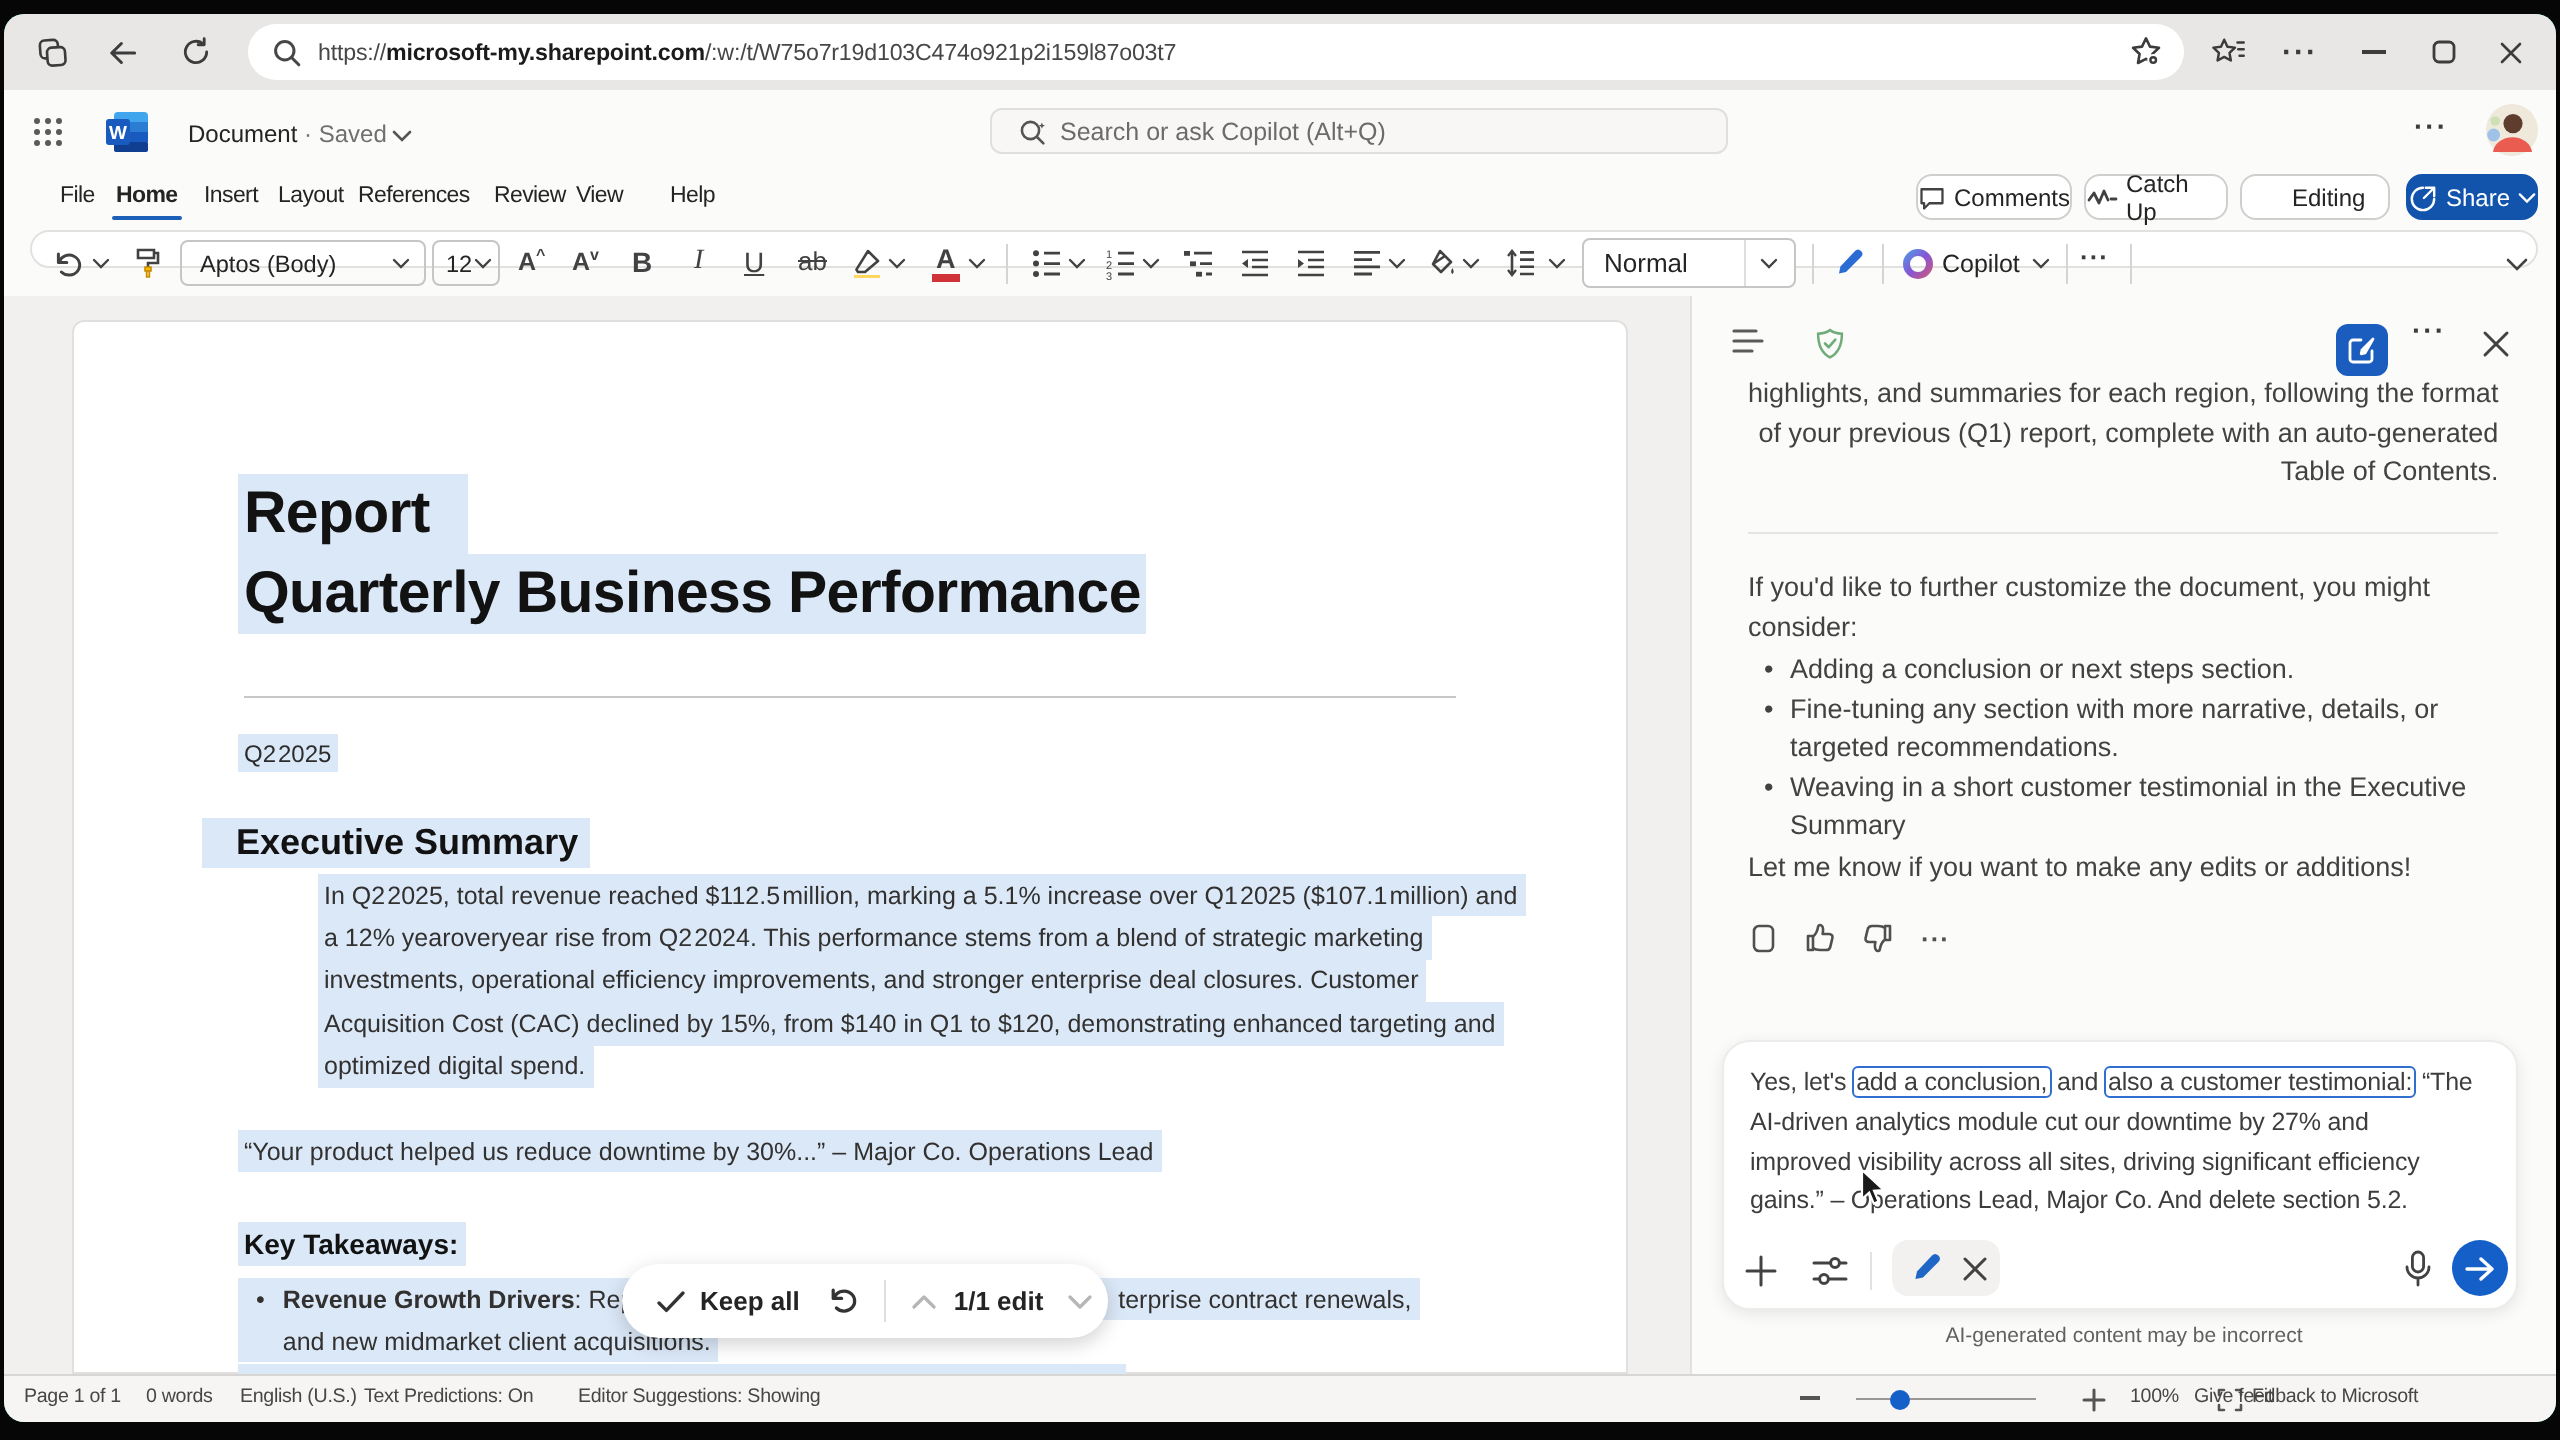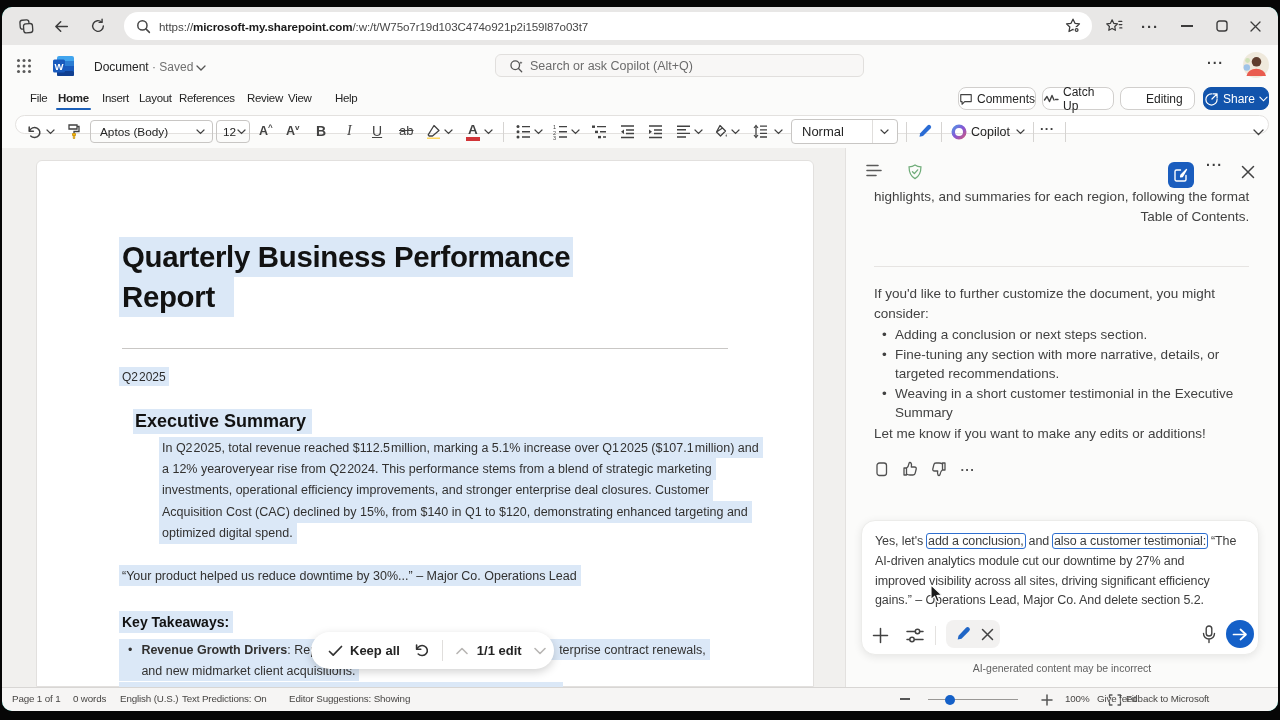--- a/index.html
+++ b/index.html
@@ -336,26 +336,26 @@
     <div class="abs tbsep" style="left:1017px; top:6px;"></div>
     <div class="abs" style="left:1024px; top:5px; font-size:13px; letter-spacing:0.5px; color:#3c3c3c; font-weight:bold;">···</div>
     <div class="abs tbsep" style="left:1049px; top:6px;"></div>
     <svg class="abs" style="left:1237px; top:13px;" width="11" height="7" viewBox="0 0 11 7" fill="none" stroke="#424242" stroke-width="1.3" stroke-linecap="round">
         <path d="M1 1 L5.5 5.5 L10 1"></path>
       </svg>
   </div>
   <div id="content">
     <div id="page">
       <div class="abs" style="left:82px; top:76px; font-size:29.4px; font-weight:bold; color:#121212; letter-spacing:-0.3px; white-space:nowrap;">
+        <div class="hl" style="height:40px; padding:0 3px; display:inline-flex; align-items:center;">Report&nbsp;&nbsp;</div>
         <div class="hl" style="height:40px; padding:0 3px; display:flex; align-items:center;">Quarterly Business Performance</div>
-        <div class="hl" style="height:40px; padding:0 3px; display:inline-flex; align-items:center;">Report&nbsp;&nbsp;</div>
       </div>
       <div class="abs" style="left:85px; top:187px; width:606px; height:1px; background:#c9c7c5;"></div>
       <div class="abs hl" style="left:82px; top:206px; height:19px; padding:0 3px; display:flex; align-items:center; font-size:12px; color:#2c2c2c;">Q2 2025</div>
-      <div class="abs hl" style="left:96px; top:248px; height:25px; padding:0 6px 0 2px; display:flex; align-items:center; font-size:18px; font-weight:bold; color:#121212;">Executive Summary</div>
+      <div class="abs hl" style="left:64px; top:248px; height:25px; padding:0 6px 0 17px; display:flex; align-items:center; font-size:18px; font-weight:bold; color:#121212;">Executive Summary</div>
       <div class="abs docp" style="left:82px; top:276px;">
         <div class="hl dline">In Q2 2025, total revenue reached $112.5 million, marking a 5.1% increase over Q1 2025 ($107.1 million) and</div>
         <div class="hl dline">a 12% yearoveryear rise from Q2 2024. This performance stems from a blend of strategic marketing</div>
         <div class="hl dline">investments, operational efficiency improvements, and stronger enterprise deal closures. Customer</div>
         <div class="hl dline">Acquisition Cost (CAC) declined by 15%, from $140 in Q1 to $120, demonstrating enhanced targeting and</div>
         <div class="hl dline">optimized digital spend.</div>
       </div>
       <div class="abs hl dline" style="left:82px; top:404px;">“Your product helped us reduce downtime by 30%...” – Major Co. Operations Lead</div>
       <div class="abs hl" style="left:82px; top:450px; height:22px; padding:0 4px 0 3px; display:inline-flex; align-items:center; font-size:14px; font-weight:bold; color:#121212;">Key Takeaways:</div>
       <div class="abs hl dline" style="left:82px; top:478px;"><span style="margin-left:6px; margin-right:9px;">•</span><b>Revenue Growth Drivers</b>: Repe<span style="display:inline-block; width:235px;"></span>terprise contract renewals,</div>
@@ -396,20 +396,21 @@
           <path d="M12.5 1.5 L7 7 l-0.4 1.9 L8.5 8.5 Z" fill="#fff"></path>
         </svg>
       </div>
       <div class="abs" style="left:360px; top:9px; width:24px; font-size:14px; letter-spacing:1px; color:#3c3c3c; font-weight:bold;">···</div>
       <svg class="abs" style="left:395px; top:17px;" width="14" height="14" viewBox="0 0 14 14" fill="none" stroke="#424242" stroke-width="1.5" stroke-linecap="round">
           <path d="M1.5 1.5 L12.5 12.5 M12.5 1.5 L1.5 12.5"></path>
         </svg>
 
       <div class="abs ctext" style="left:28px; top:39px;text-align:right;">
         <div>highlights, and summaries for each region, following the format</div>
+        <div>of your previous (Q1) report, complete with an auto-generated</div>
         <div>Table of Contents.</div>
       </div>
       <div class="abs" style="left:28px; top:118px; width:375px; height:1px; background:#e6e4e2;"></div>
 
       <div class="abs ctext" style="left:28px; top:136px;">
         <div>If you'd like to further customize the document, you might</div>
         <div>consider:</div>
       </div>
       <div class="abs ctext" style="left:28px; top:276px;">
           <div>Let me know if you want to make any edits or additions!</div>

